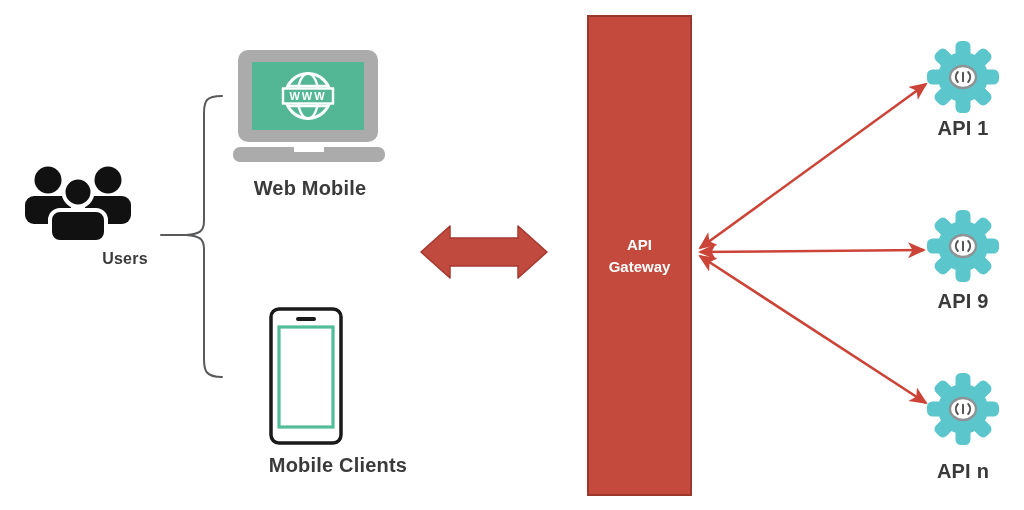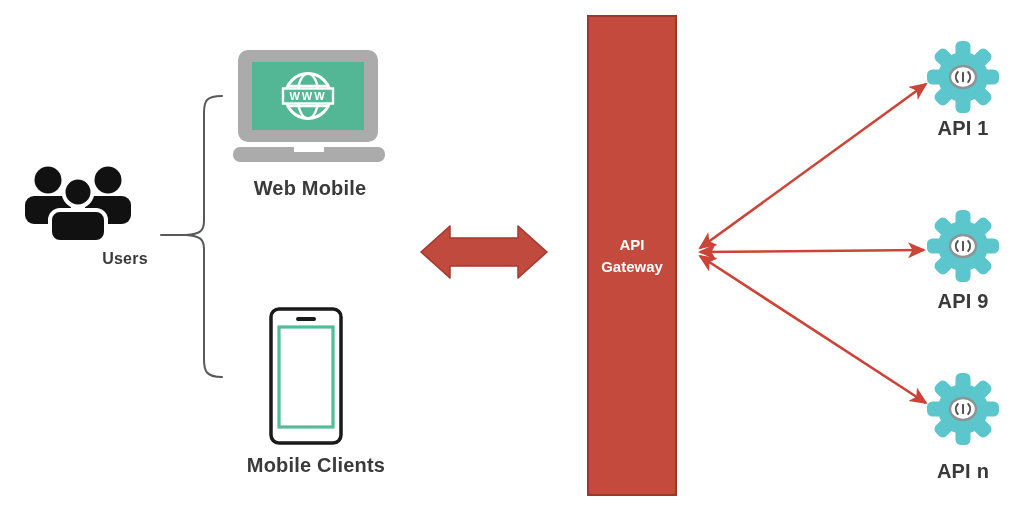--- a/index.html
+++ b/index.html
@@ -8,21 +8,21 @@
     font-family:"Liberation Sans","DejaVu Sans",sans-serif;overflow:hidden;
   }
   .abs{position:absolute;}
   .lbl{
     position:absolute;transform:translateX(-50%);
     font-weight:bold;font-size:20px;color:#3a3a3a;white-space:nowrap;
     letter-spacing:.2px;
   }
   .lbl-users{font-size:16px;}
   #gateway{
-    position:absolute;left:587px;top:15px;width:90px;height:481px;
+    position:absolute;left:587px;top:15px;width:105px;height:481px;
     background:#c44a3e;border:2px solid #9c372c;box-sizing:border-box;
     display:flex;align-items:center;justify-content:center;
   }
   #gateway .gw-text{
     color:#ffffff;font-weight:bold;font-size:15px;text-align:center;
     line-height:1.45;width:70px;
   }
   svg{display:block;}
 </style>
 </head>
@@ -101,21 +101,21 @@
     <rect x="3" y="102" width="152" height="15" rx="7" fill="#ababab"></rect>
     <rect x="64" y="100" width="30" height="7" fill="#ffffff"></rect>
   </svg>
   <div class="lbl" style="left:310px;top:177px;">Web Mobile</div>
 
   <svg class="abs" style="left:266px;top:306px;" width="80" height="142" viewBox="0 0 80 142">
     <rect x="5" y="3" width="70" height="134" rx="8" fill="#ffffff" stroke="#1a1a1a" stroke-width="3.5"></rect>
     <rect x="30" y="11" width="20" height="4" rx="2" fill="#1a1a1a"></rect>
     <rect x="13" y="21" width="54" height="100" fill="#ffffff" stroke="#52bd98" stroke-width="3.2"></rect>
   </svg>
-  <div class="lbl" style="left:294px;top:454px;padding-left:44px;">Mobile Clients</div>
+  <div class="lbl" style="left:316px;top:454px;padding-left:44px;">Mobile Clients</div>
 
   <div id="gateway">
     <div class="gw-text">API Gateway</div>
   </div>
 
   <svg class="abs" style="left:925px;top:39px;" width="76" height="76" viewBox="-38 -38 76 76">
       <use href="#gear-shape"></use>
     </svg>
   <div class="lbl" style="left:963px;top:117px;">API 1</div>
 

